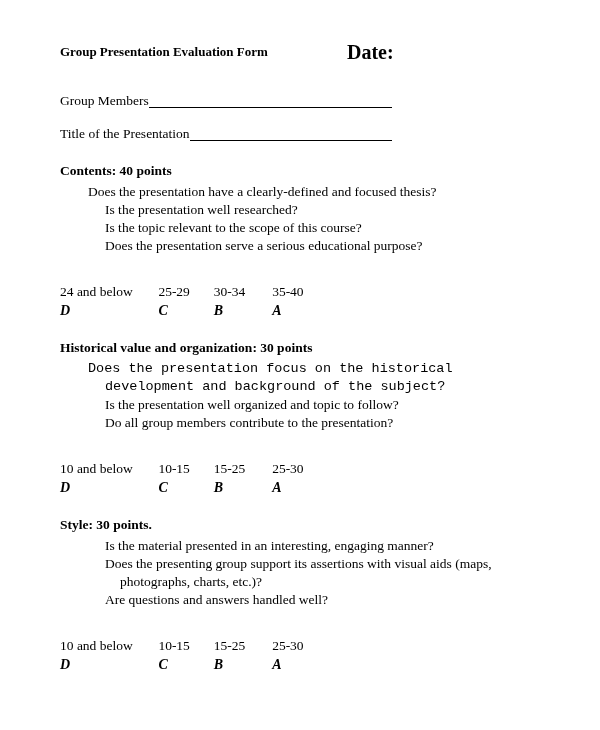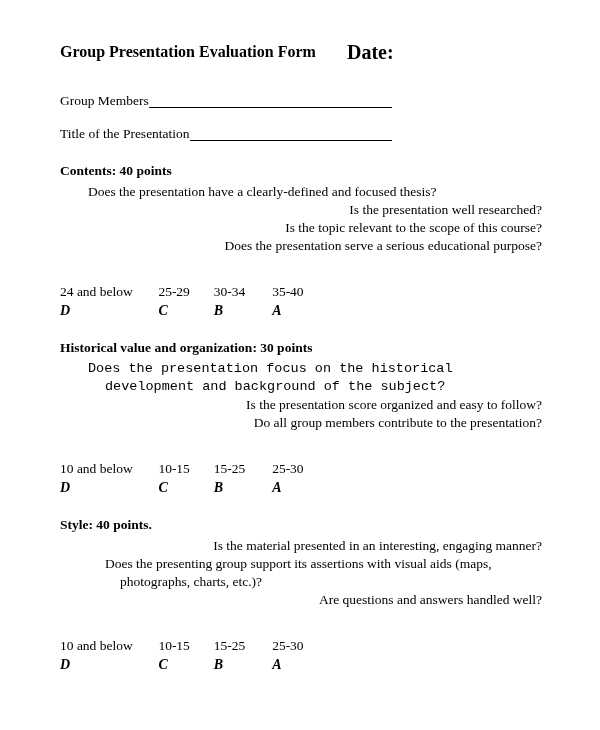--- a/index.html
+++ b/index.html
@@ -12,36 +12,36 @@
     font-size: 13.5px;
     color: #000;
     line-height: 18px;
     background: #fff;
     overflow: hidden;
   }
 
   .header-row { display: flex; margin-bottom: 30px; }
   .form-title {
     font-weight: bold;
-    font-size: 16px;
+    font-size: 13px;
     width: 287px;
     line-height: 20px;
   }
   .date-label { font-weight: bold; font-size: 20px; line-height: 20px; }
 
   .field-row { display: flex; width: 332px; margin-bottom: 15px; align-items: flex-start; }
   .field-label { white-space: nowrap; }
   .fill-line { flex: 1; border-bottom: 1px solid #000; height: 15px; }
 
   .section { margin-top: 19px; }
   .section-heading { font-weight: bold; margin-bottom: 3px; }
 
   .q { margin: 0; }
   .q-i1 { padding-left: 28px; }
-  .q-i2 { padding-left: 45px; text-align: right; }
+  .q-i2 { padding-left: 45px; }
   .q-hang1 { padding-left: 45px; text-indent: -17px; font-family: Liberation Mono, monospace; }
   .q-hang2 { padding-left: 60px; text-indent: -15px; }
 
   .scale-row { margin-top: 28px; }
   .grade-row { margin-top: 1px; }
   .c1 { display: inline-block; width: 95px; }
   .c2 { display: inline-block; width: 52px; }
   .c3 { display: inline-block; width: 55px; }
   .c4 { display: inline-block; }
   .grade { font-weight: bold; font-style: italic; font-size: 14px; }
@@ -85,38 +85,38 @@
       <span class="c1 grade">D</span>
       <span class="c2 grade">C</span>
       <span class="c3 grade">B</span>
       <span class="c4 grade">A</span>
     </div>
   </div>
 
   <div class="section">
     <div class="section-heading">Historical value and organization: 30 points</div>
     <p class="q q-hang1">Does the presentation focus on the historical development and background of the subject?</p>
-    <p class="q q-i2">Is the presentation score organized and easy to follow?</p>
+    <p class="q q-i2">Is the presentation well organized and topic to follow?</p>
     <p class="q q-i2">Do all group members contribute to the presentation?</p>
     <div class="scale-row">
       <span class="c1">10 and below</span>
       <span class="c2">10-15</span>
       <span class="c3">15-25</span>
       <span class="c4">25-30</span>
     </div>
     <div class="grade-row">
       <span class="c1 grade">D</span>
       <span class="c2 grade">C</span>
       <span class="c3 grade">B</span>
       <span class="c4 grade">A</span>
     </div>
   </div>
 
   <div class="section">
-    <div class="section-heading">Style: 40 points.</div>
+    <div class="section-heading">Style: 30 points.</div>
     <p class="q q-i2">Is the material presented in an interesting, engaging manner?</p>
     <p class="q q-hang2">Does the presenting group support its assertions with visual aids (maps, photographs, charts, etc.)?</p>
     <p class="q q-i2">Are questions and answers handled well?</p>
     <div class="scale-row">
       <span class="c1">10 and below</span>
       <span class="c2">10-15</span>
       <span class="c3">15-25</span>
       <span class="c4">25-30</span>
     </div>
     <div class="grade-row">

